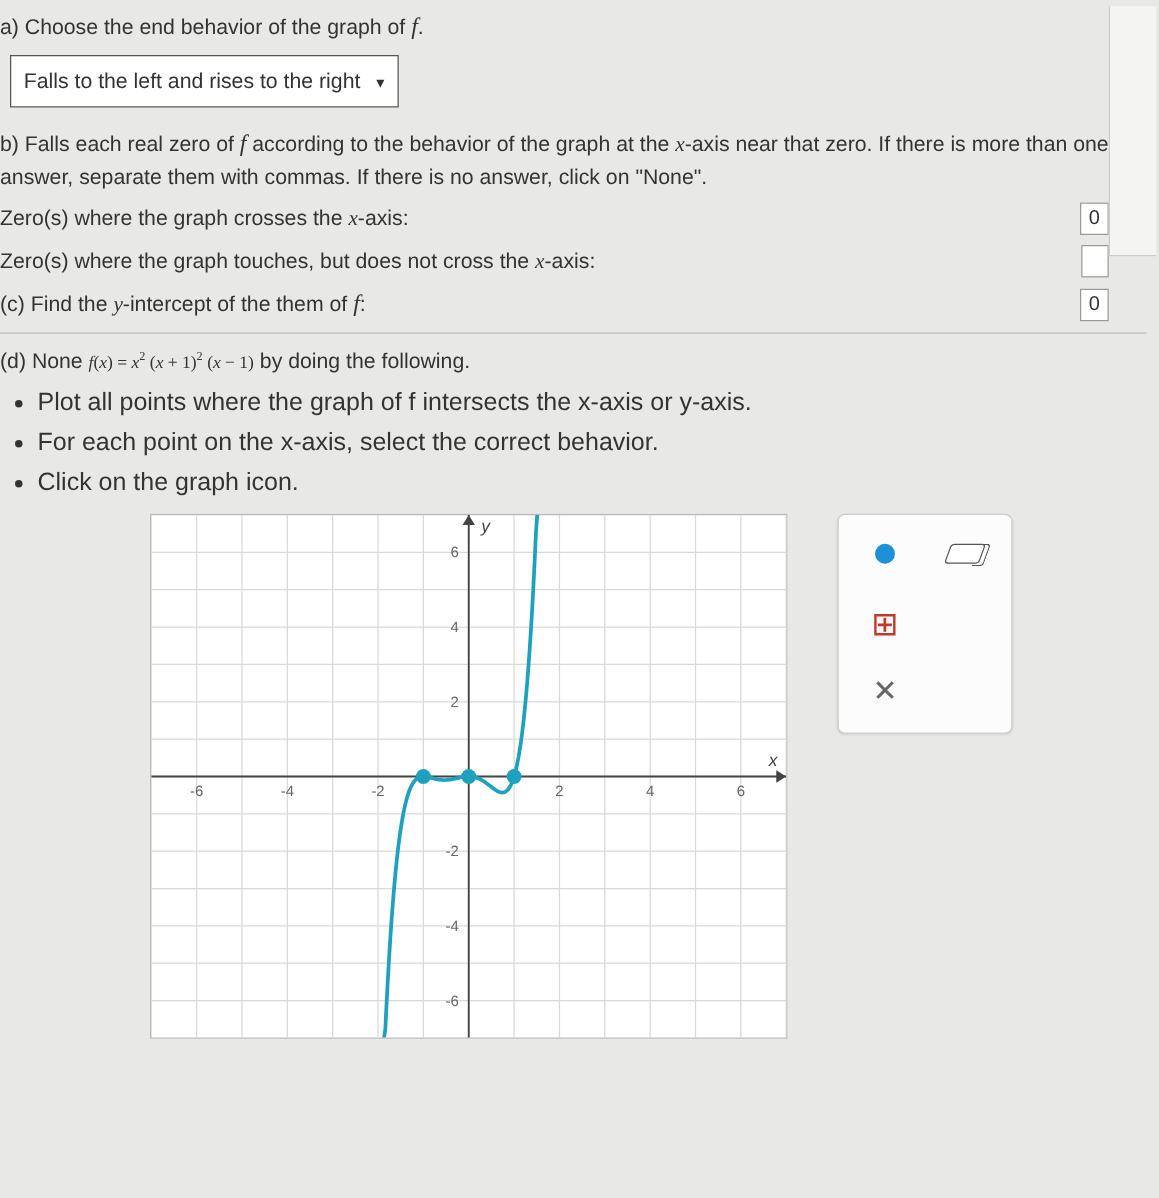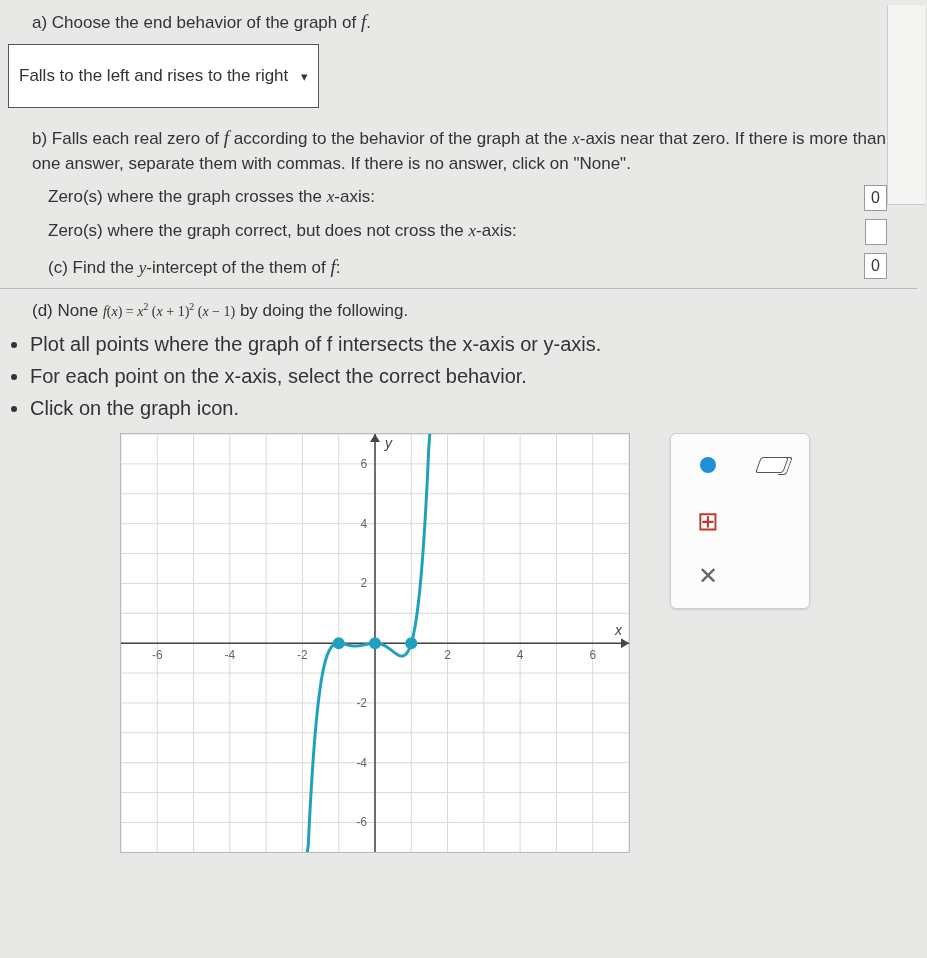--- a/index.html
+++ b/index.html
@@ -10,34 +10,34 @@
     height: 958px;
     overflow: hidden;
     color: #333;
     font-size: 17px;
     line-height: 1.45;
   }
   .page {
     padding: 4px 10px 10px 0;
     position: relative;
   }
-  .qline { margin: 4px 0 6px 0; padding-left: 32px; }
+  .qline { margin: 4px 0 6px 0; }
   .select {
     display: inline-block;
     border: 1.5px solid #555;
     background: #fff;
-    padding: 19px 10px;
+    padding: 8px 10px;
     margin: 2px 0 12px 8px;
     color: #333;
     font-size: 17px;
   }
   .caret { margin-left: 8px; font-size: 13px; color:#333; }
   .fvar { font-family: "Times New Roman", serif; font-style: italic; font-size: 19px; }
   .mvar { font-family: "Times New Roman", serif; font-style: italic; }
-  .row { display:flex; align-items:center; margin:8px 0;padding-left:48px; }
+  .row { display:flex; align-items:center; margin:8px 0; }
   .row .lbl { flex:1; }
   .valbox {
     min-width: 22px; height: 26px;
     border: 1px solid #999;
     background: #fff;
     text-align: center;
     line-height: 24px;
     font-size:16px;
     padding:0 6px;
     margin-right: 30px;
@@ -113,21 +113,21 @@
 
   <div class="row">
     <div class="lbl">
       <span>Zero(s) where the graph crosses the </span><span class="mvar">x</span><span>-axis:</span>
     </div>
     <div class="valbox">0</div>
   </div>
 
   <div class="row">
     <div class="lbl">
-      <span>Zero(s) where the graph correct, but does not cross the </span><span class="mvar">x</span><span>-axis:</span>
+      <span>Zero(s) where the graph touches, but does not cross the </span><span class="mvar">x</span><span>-axis:</span>
     </div>
     <div class="valbox empty"></div>
   </div>
 
   
   <div class="row">
     <div class="lbl">
       <span>(c) Find the </span><span class="mvar">y</span><span>-intercept of the them of </span><span class="fvar">f</span><span>:</span>
     </div>
     <div class="valbox">0</div>

